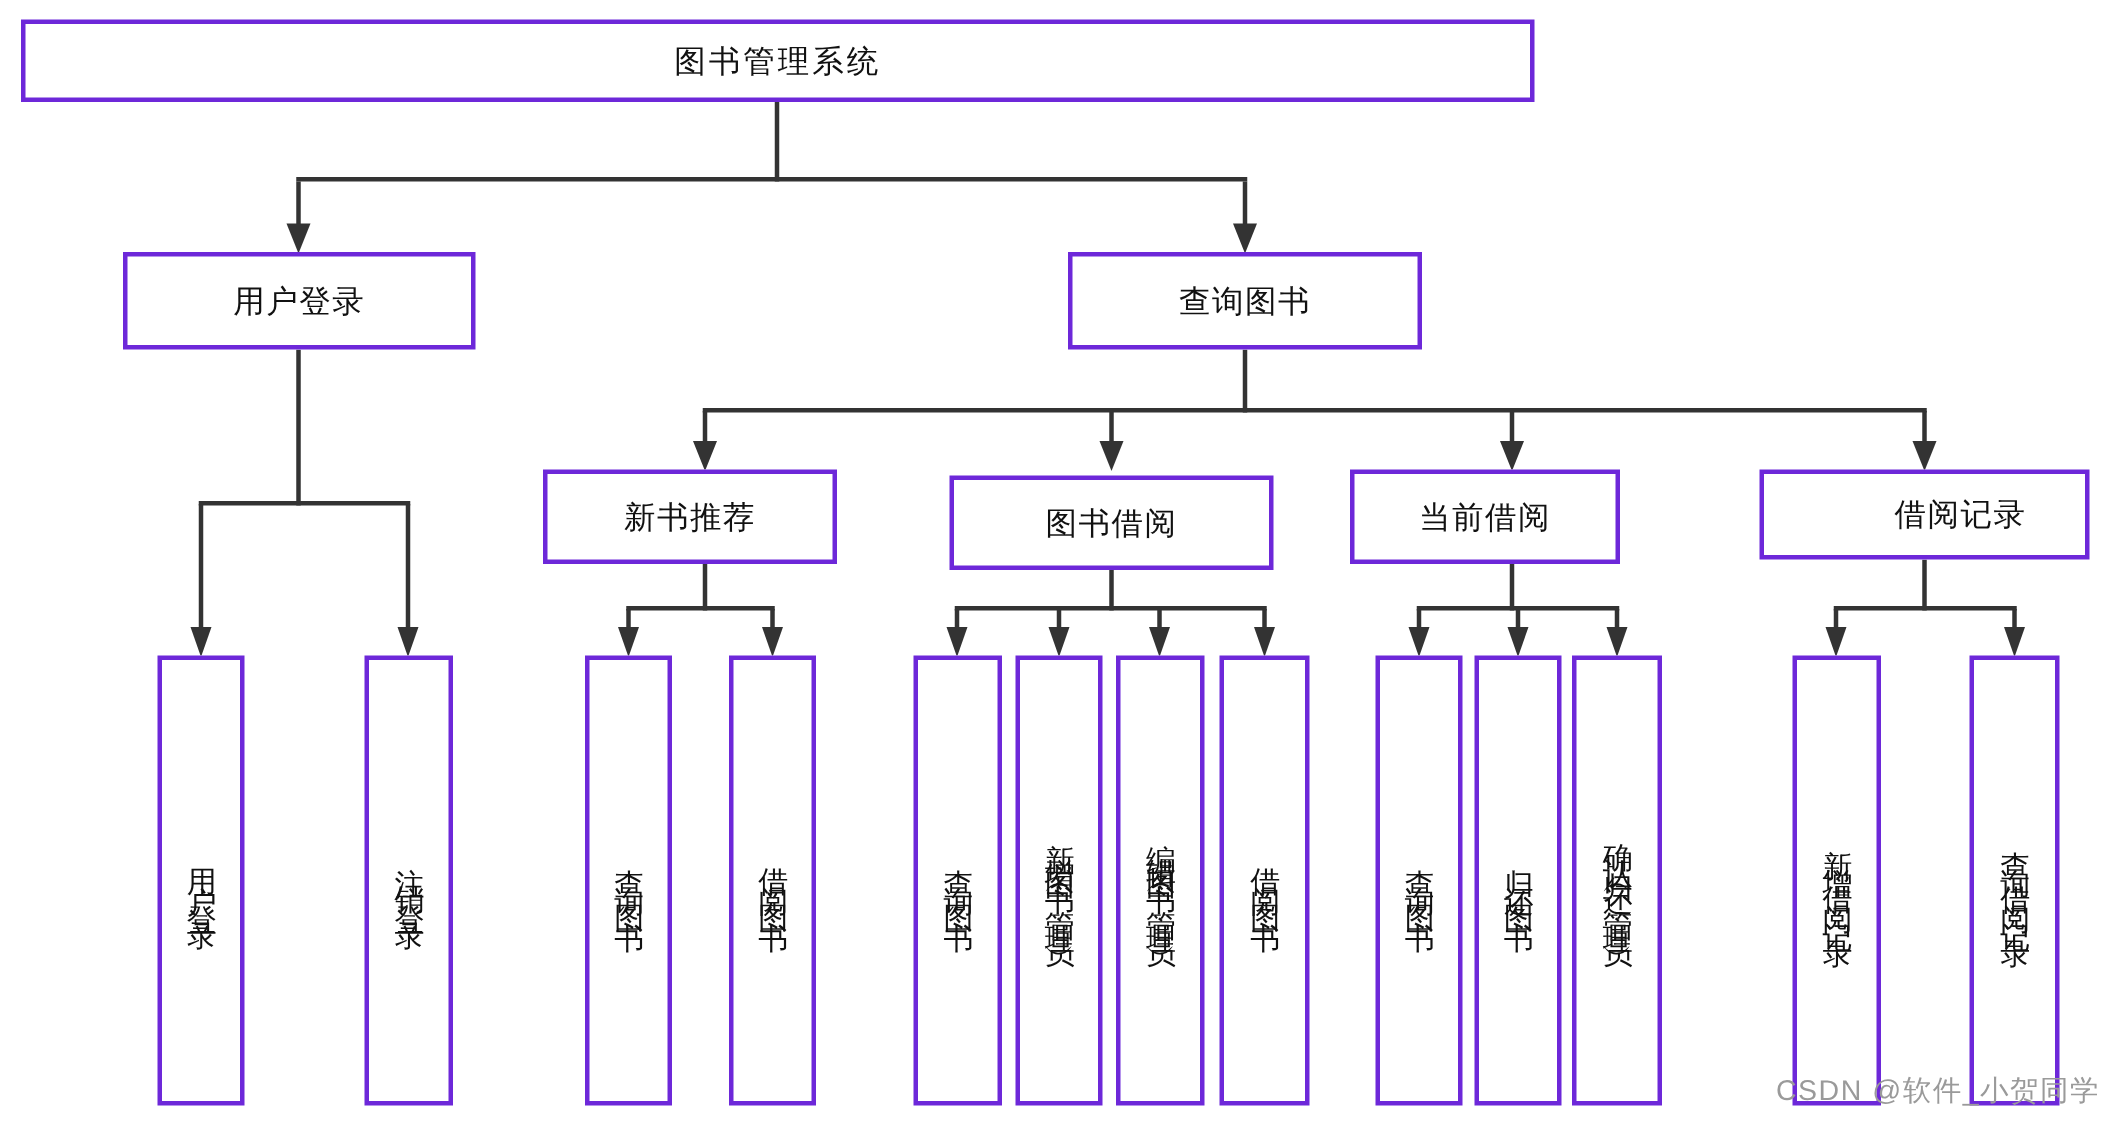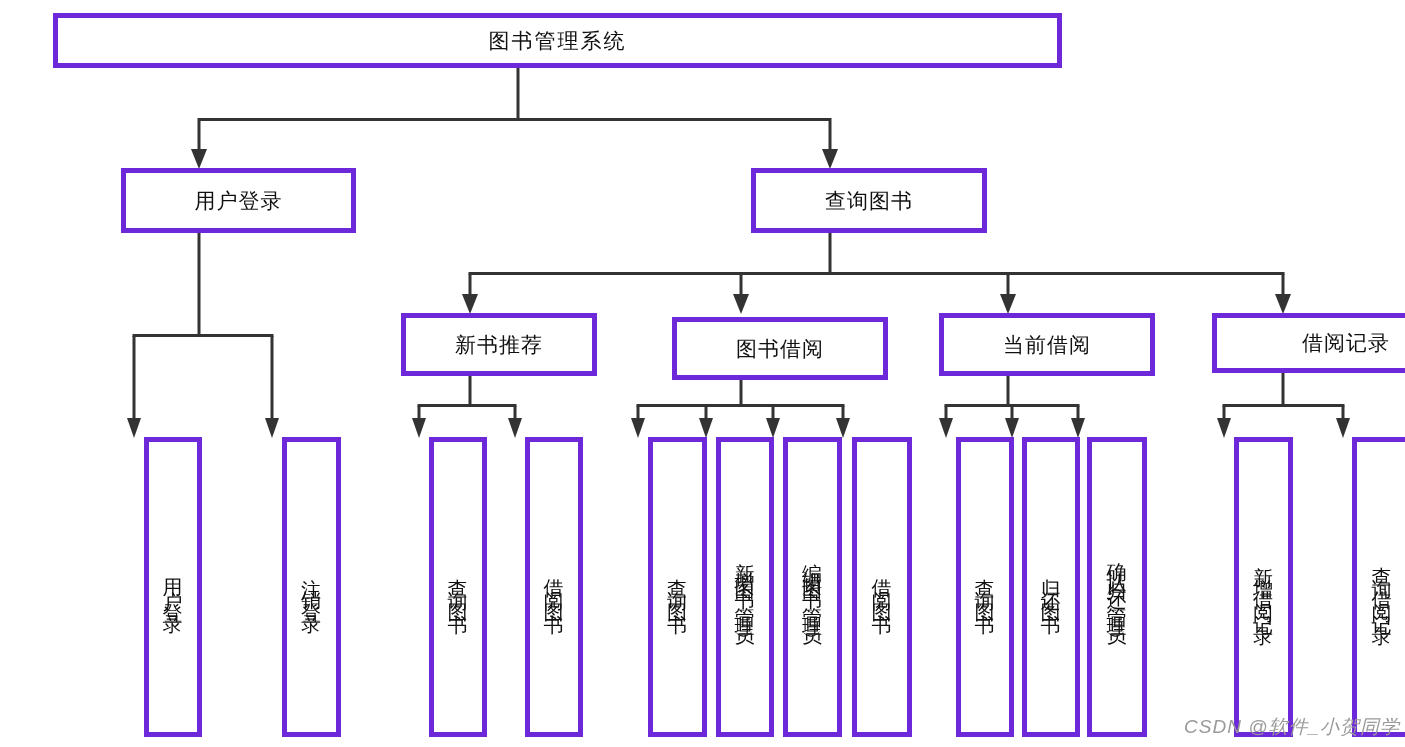--- a/index.html
+++ b/index.html
@@ -8,27 +8,26 @@
     background: #ffffff;
     font-family: "Liberation Sans", sans-serif;
     overflow: hidden;
   }
   .stage { position: relative; width: 1405px; height: 747px; background: #ffffff; }
   svg.connectors { position: absolute; left: 0; top: 0; z-index: 1; }
   .node {
     position: absolute;
     box-sizing: border-box;
     background: #ffffff;
-    border: 5px solid #6d28d9;
+    border: 3px solid #6d28d9;
     display: flex;
     align-items: center;
     justify-content: center;
     color: #111111;
     z-index: 2;
-    margin-left: 39px;
   }
   .node.h { font-size: 21px; letter-spacing: 1px; }
   .node.root { font-size: 21px; letter-spacing: 2px; }
   .node.leaf { z-index: 2; }
   .leaf .vtxt {
     writing-mode: vertical-lr;
     text-orientation: mixed;
     font-size: 20px;
     letter-spacing: 12px;
     line-height: 1;
@@ -37,21 +36,20 @@
   }
   .leaf .vtxt.long { letter-spacing: 9px; }
   .watermark {
     position: absolute;
     right: 5px;
     bottom: 7px;
     font-size: 19px;
     color: #9a9a9a;
     z-index: 3;
     letter-spacing: 1px;
-    font-style: italic;
   }
 </style>
 </head>
 <body>
 
 <div class="stage">
 
   <svg class="connectors" width="1405" height="747" viewBox="0 0 1405 747">
     <g stroke="#333333" stroke-width="3" fill="none">
 
@@ -119,21 +117,21 @@
     </g>
   </svg>
 
   <div class="node root" style="left:14px; top:13px; width:1009px; height:55px;">图书管理系统</div>
 
   <div class="node h" style="left:82px; top:168px; width:235px; height:65px;">用户登录</div>
   <div class="node h" style="left:712px; top:168px; width:236px; height:65px;">查询图书</div>
 
   <div class="node h" style="left:362px; top:313px; width:196px; height:63px;">新书推荐</div>
   <div class="node h" style="left:633px; top:317px; width:216px; height:63px;text-align:right;">图书借阅</div>
-  <div class="node h" style="left:900px; top:313px; width:216px; height:63px;">当前借阅</div>
+  <div class="node h" style="left:900px; top:313px; width:180px; height:63px;">当前借阅</div>
   <div class="node h" style="left:1173px; top:313px; width:220px; height:60px;padding-left:48px;">借阅记录</div>
 
   <div class="node leaf" style="left:105px; top:437px; width:58px; height:300px;">
     <span class="vtxt">用户登录</span>
   </div>
   <div class="node leaf" style="left:243px; top:437px; width:59px; height:300px;">
     <span class="vtxt">注销登录</span>
   </div>
 
   <div class="node leaf" style="left:390px; top:437px; width:58px; height:300px;">

